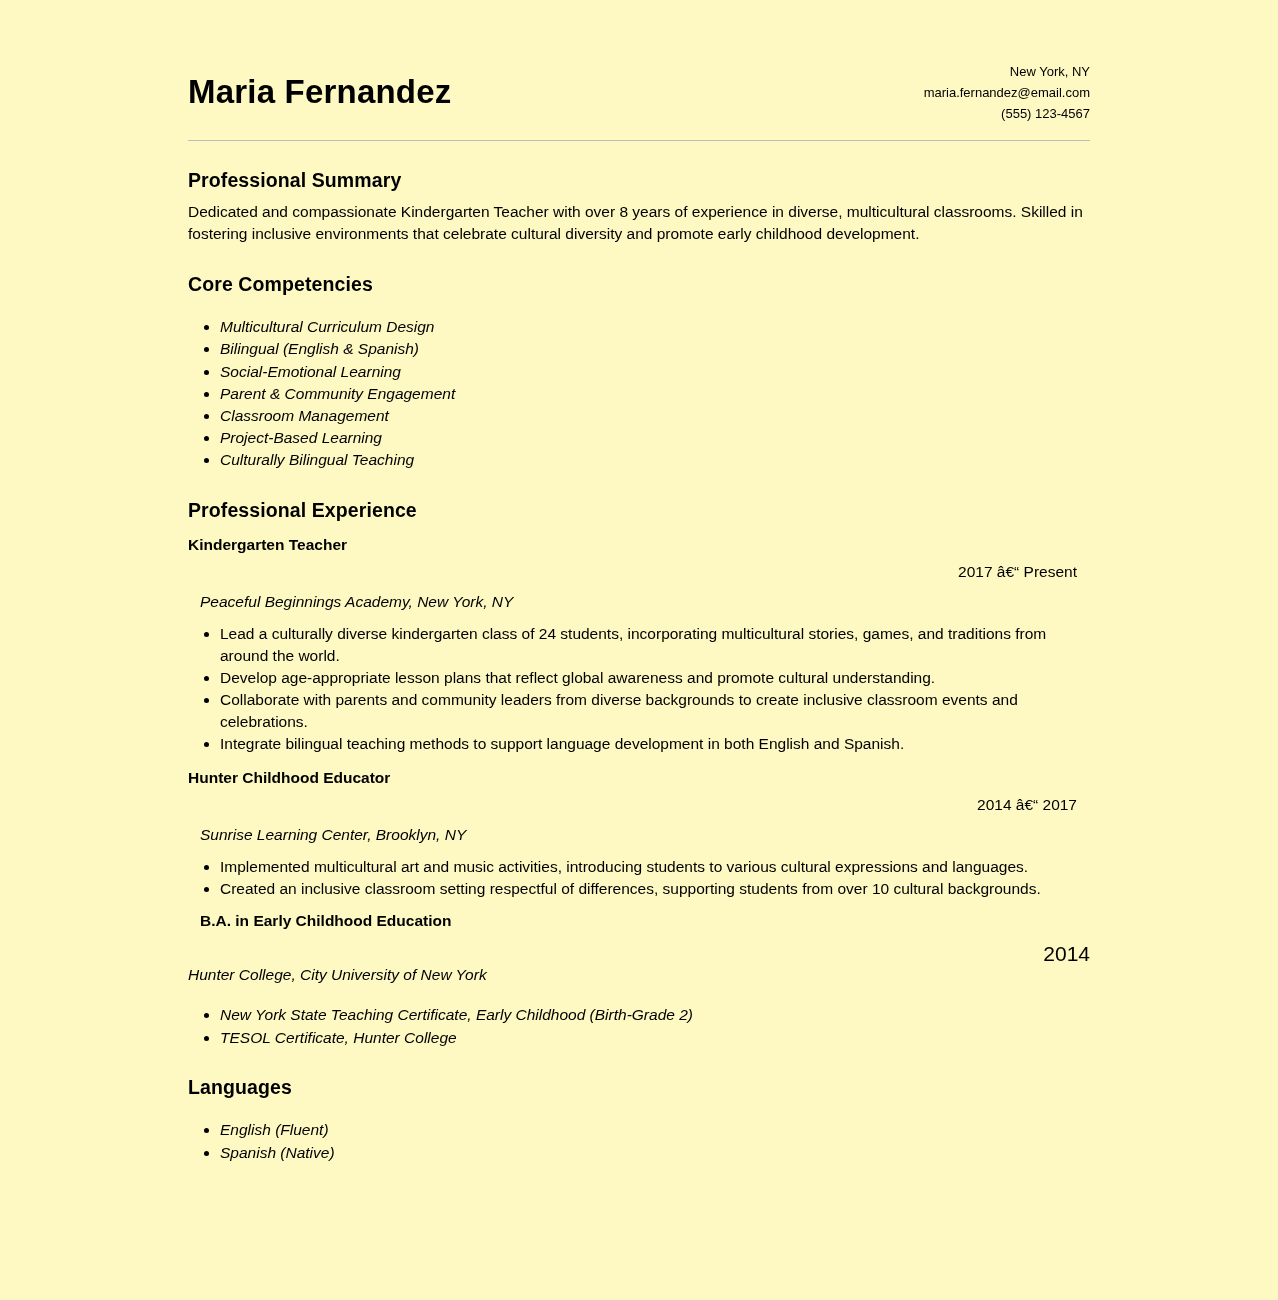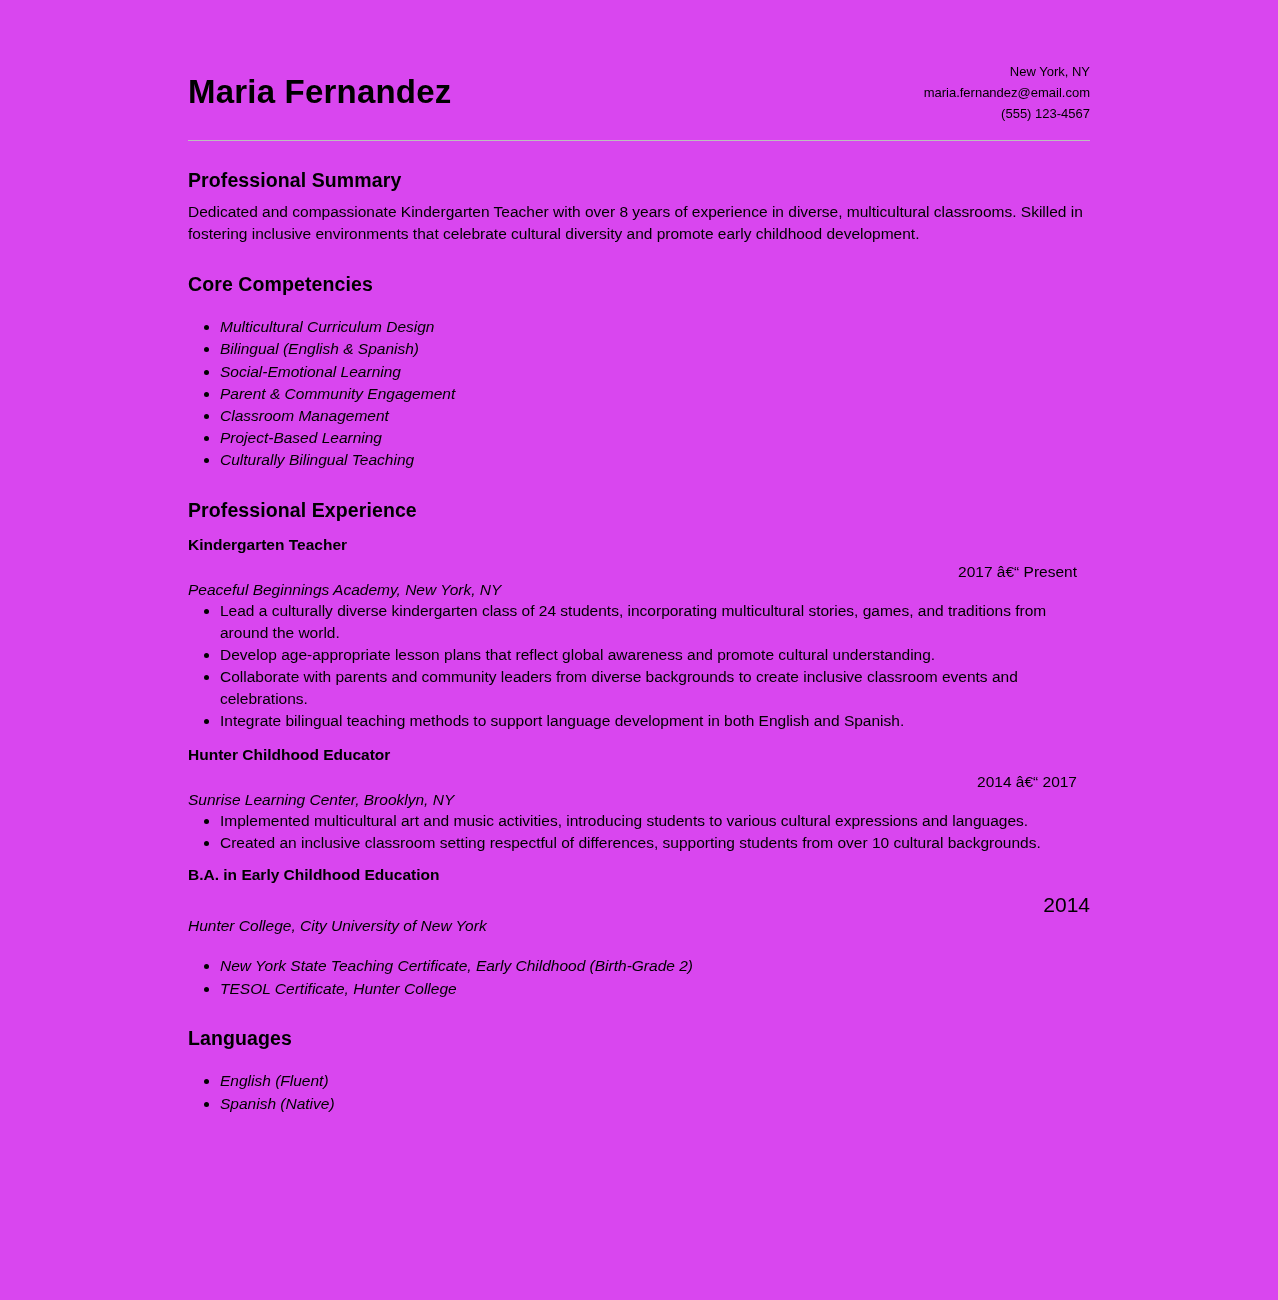--- a/index.html
+++ b/index.html
@@ -12,21 +12,21 @@
     min-height: 1300px;
     font-family: "Liberation Sans", sans-serif;
     color: #000000;
     -webkit-font-smoothing: antialiased;
   }
   .page {
     width: 1278px;
     min-height: 1300px;
     box-sizing: border-box;
     padding: 55px 188px 40px 188px;
-    background: #d946ef;
+    background: #fef9c3;
   }
   .header {
     display: flex;
     align-items: flex-start;
     justify-content: space-between;
   }
   .name {
     font-size: 33px;
     font-weight: bold;
     letter-spacing: 0.2px;
@@ -76,38 +76,38 @@
     margin: 0;
   }
   .job-dates {
     text-align: right;
     font-size: 15.5px;
     margin: 9px 13px 0 0;
   }
   .job-org {
     font-size: 15.5px;
     font-style: italic;
-    margin: 0;
+    margin: 12px;
   }
   ul.job-bullets {
     margin: 1px 0 0 0;
     padding-left: 32px;
     list-style-type: disc;
   }
   ul.job-bullets li {
     font-size: 15.5px;
     line-height: 1.40;
     margin: 0 0 0.5px 0;
     max-width: 890px;
   }
   .edu { margin-top: 13px; }
   .edu-degree {
     font-size: 15.5px;
     font-weight: bold;
-    margin: 0;
+    margin: 12px;
   }
   .edu-date {
     text-align: right;
     font-size: 21px;
     margin: 9px 0 0 0;
   }
   .edu-school {
     font-size: 15.5px;
     font-style: italic;
     margin: 0;

